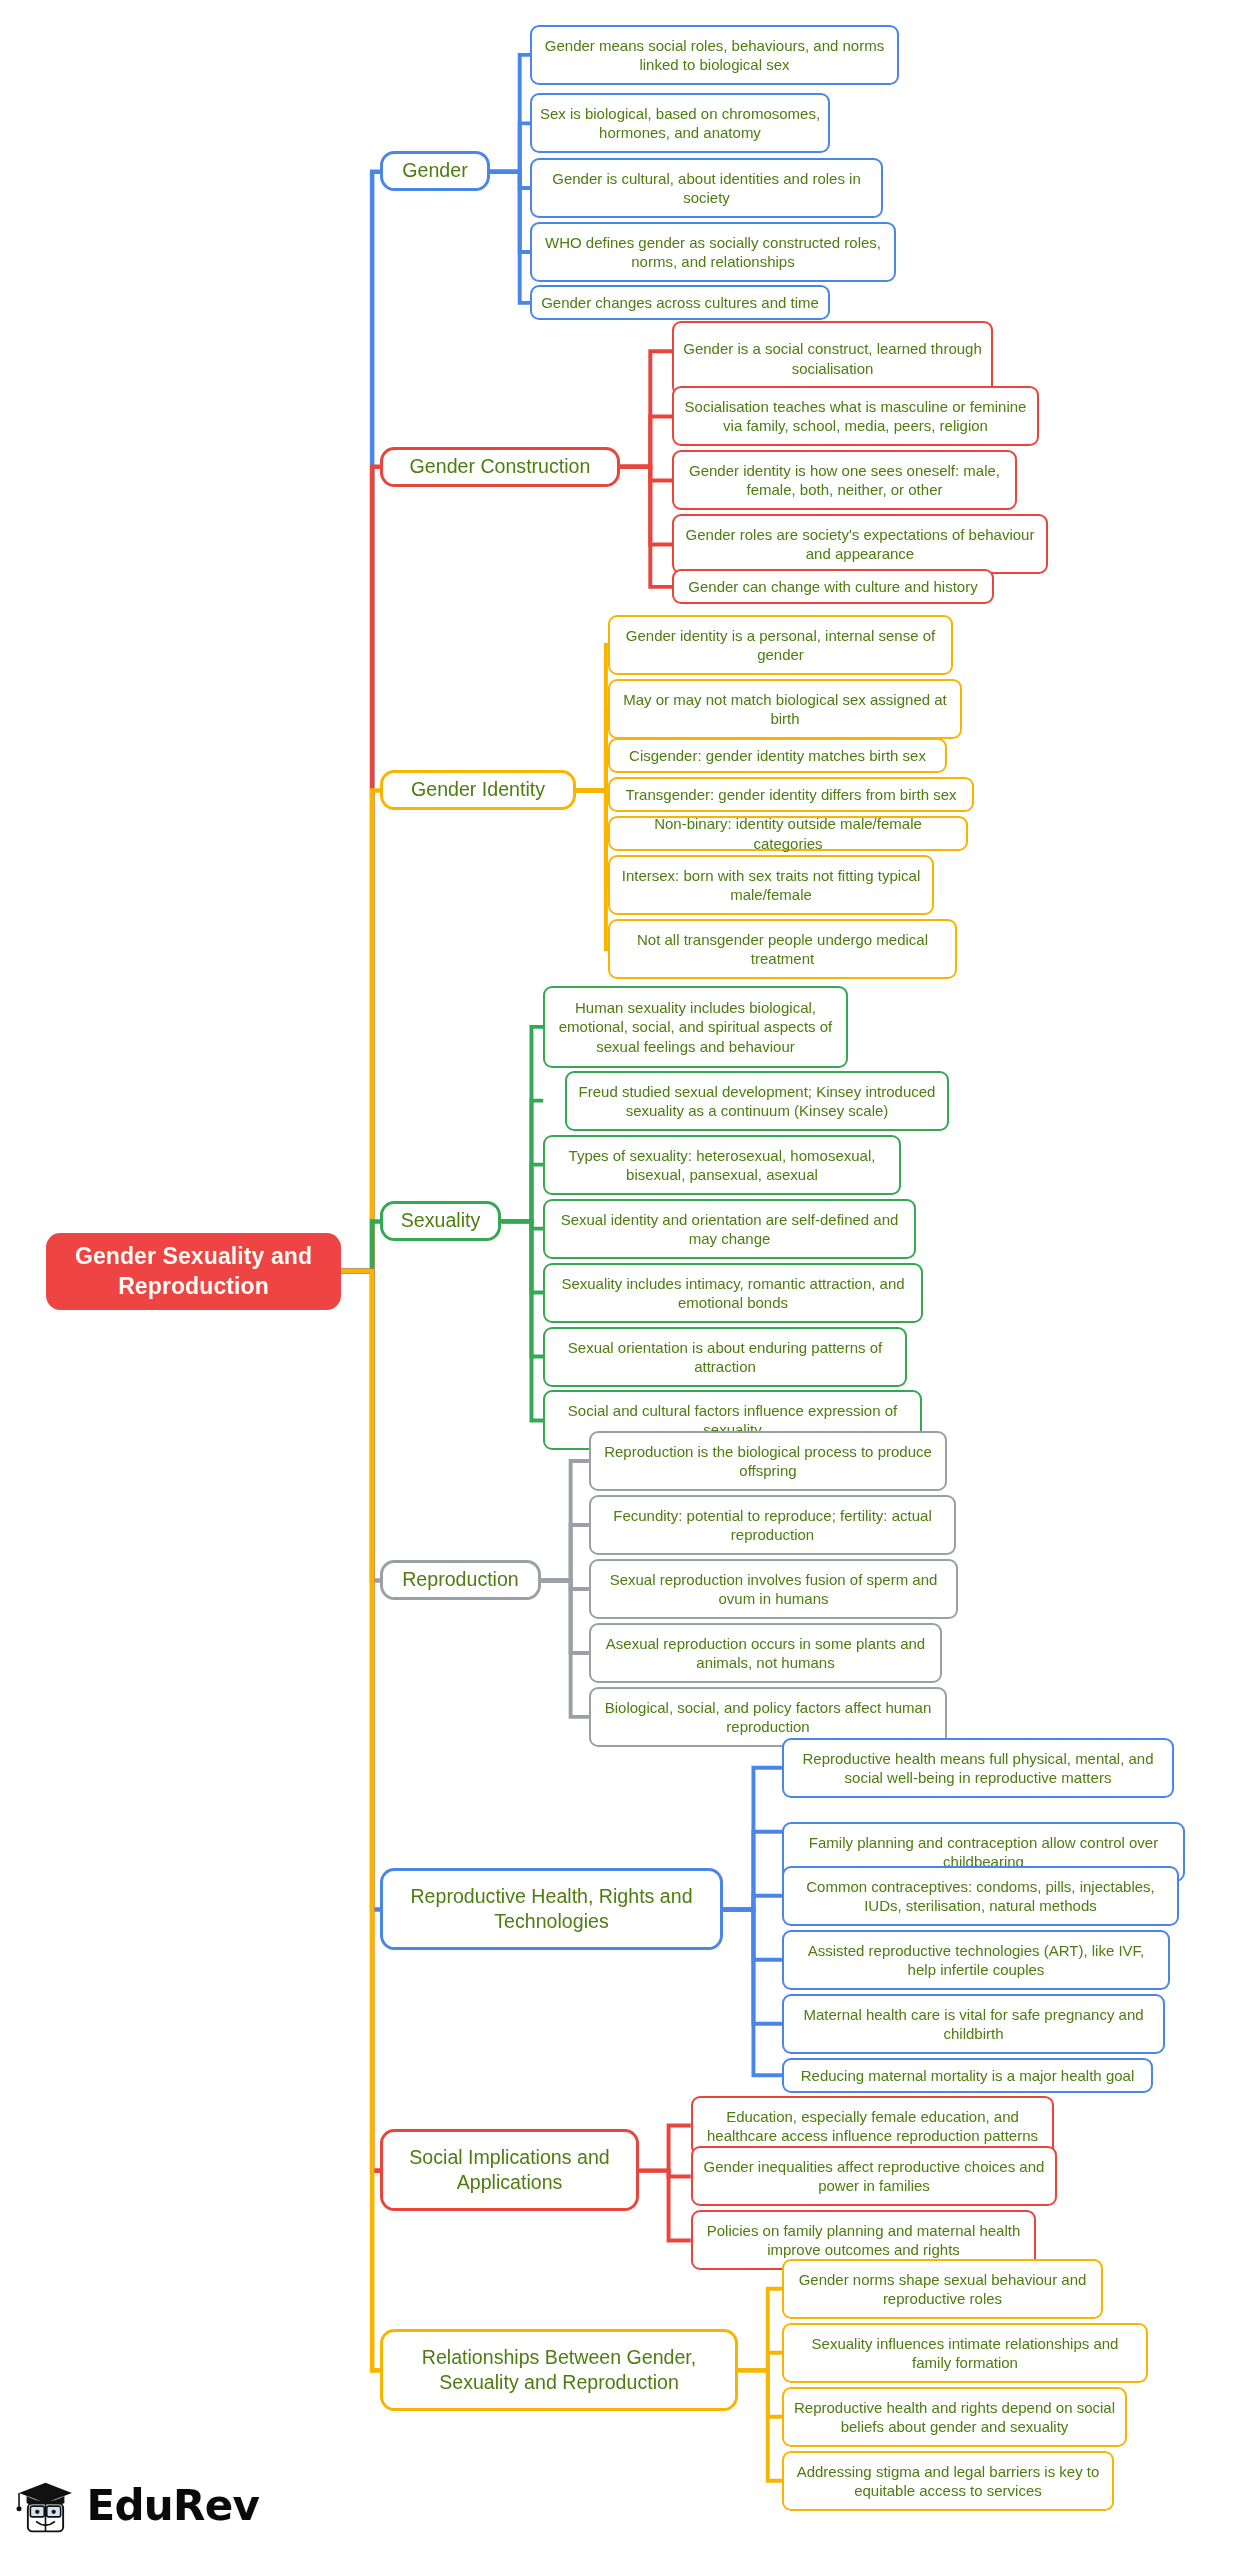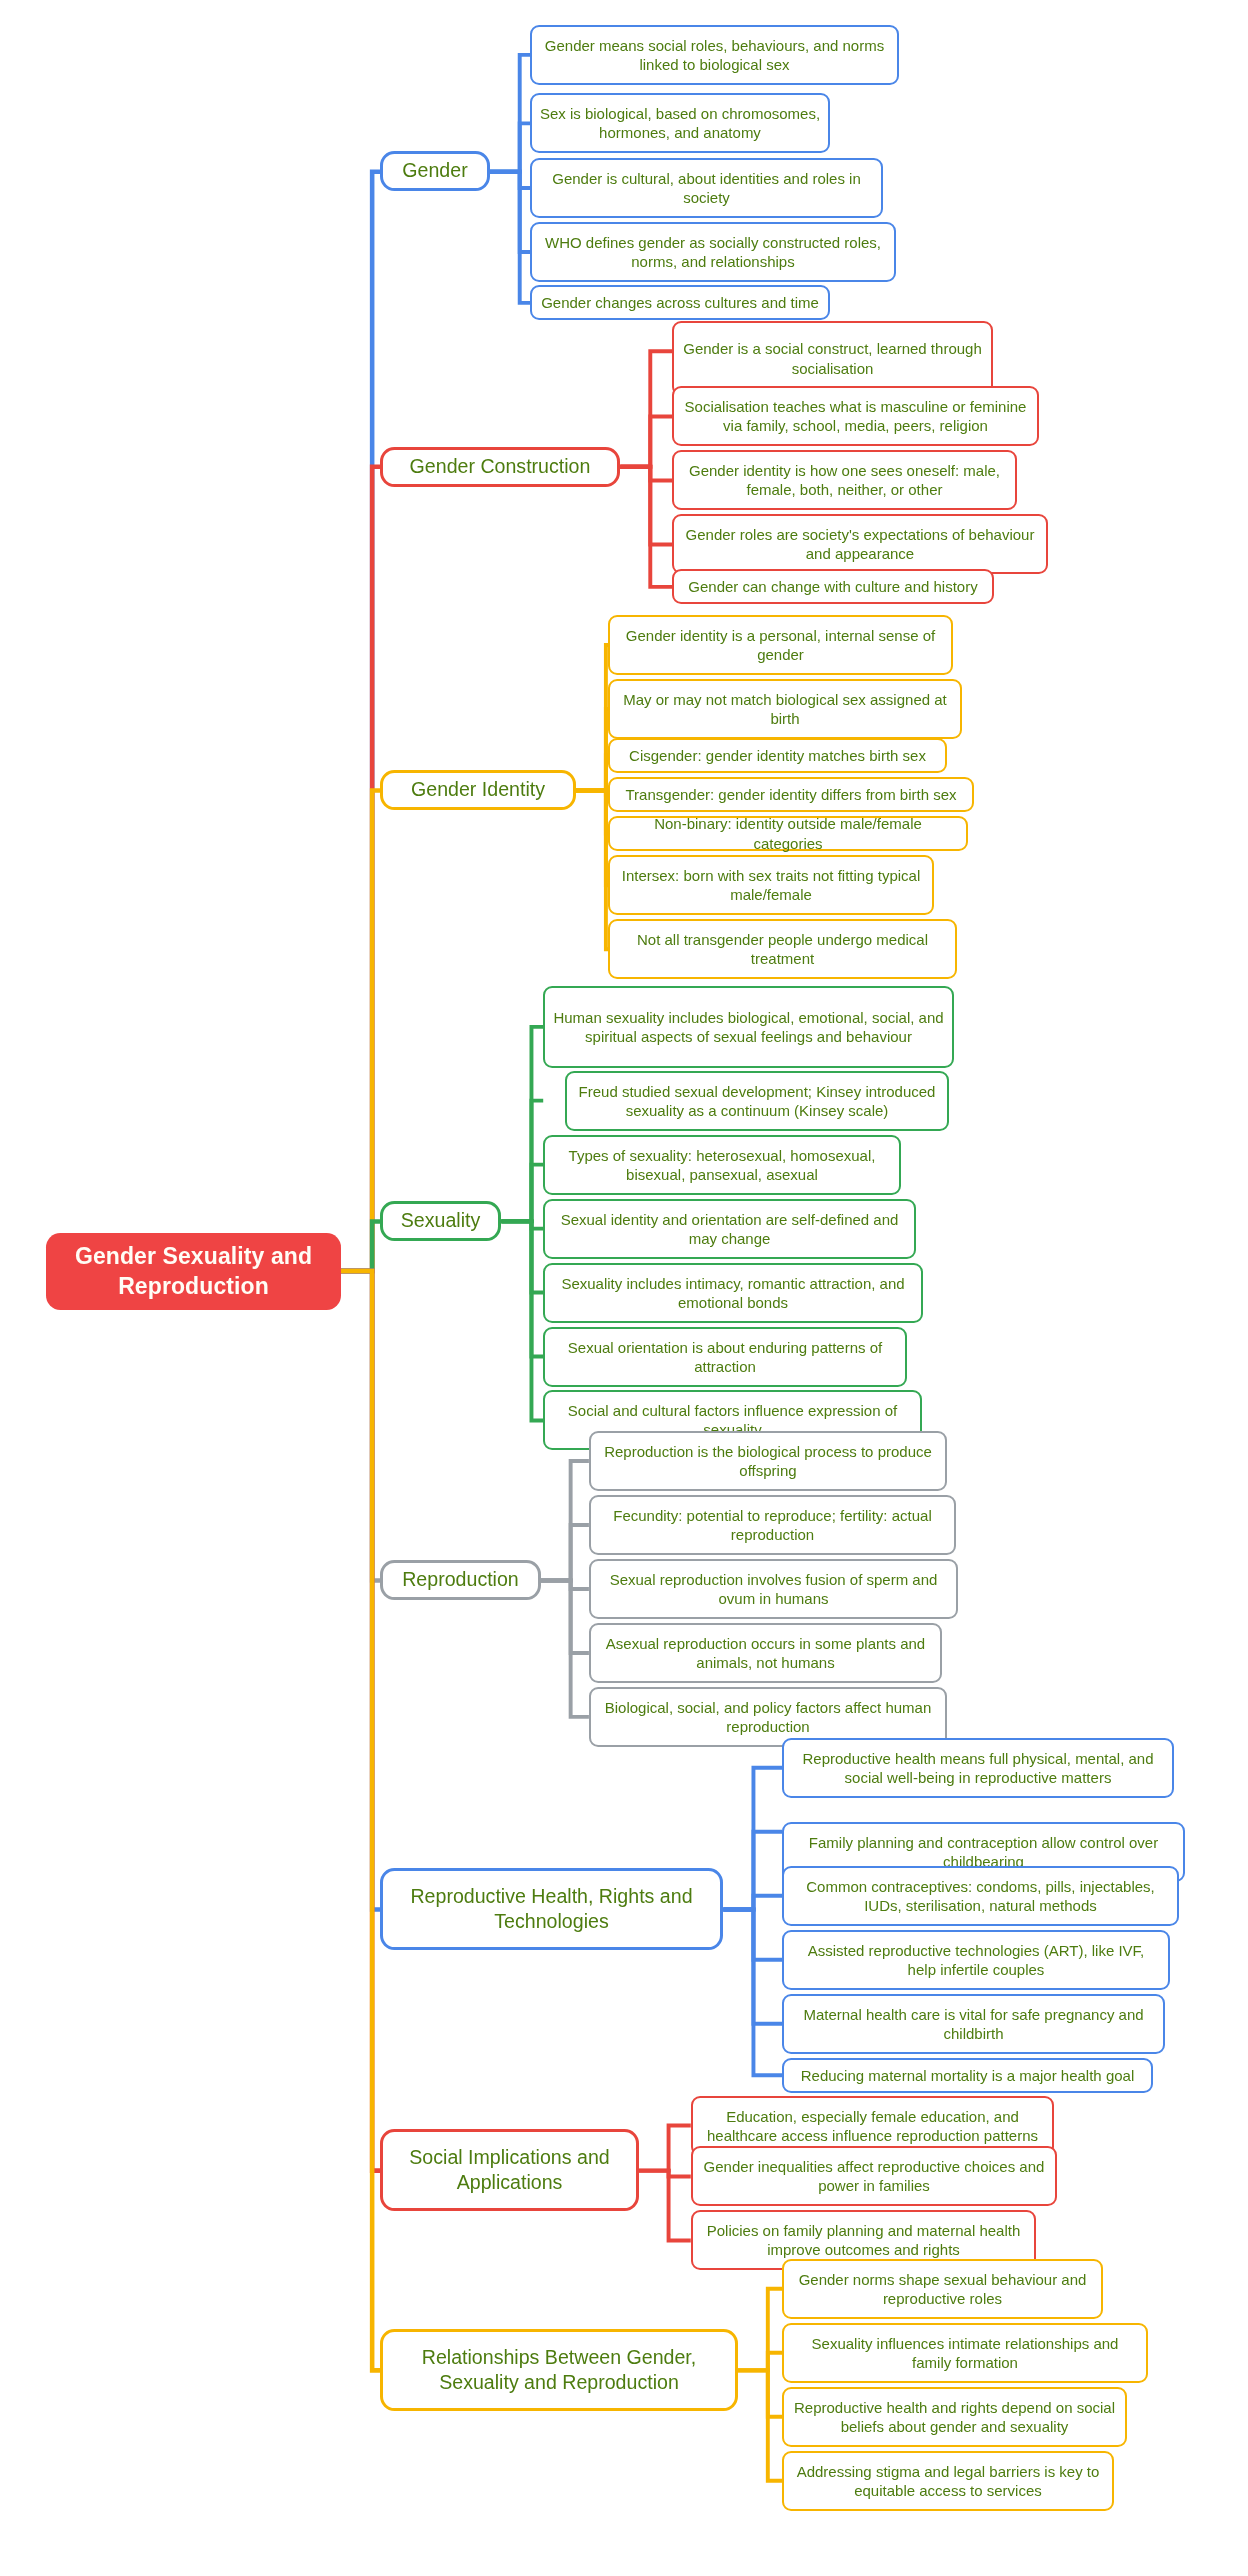--- a/index.html
+++ b/index.html
@@ -205,21 +205,21 @@
       </div>
       <div class="node leaf-node c-amber" style="left: 608px; top: 855px; width: 326px; height: 60px;">
         <span>Intersex: born with sex traits not fitting typical male/female</span>
       </div>
       <div class="node leaf-node c-amber" style="left: 608px; top: 919px; width: 349px; height: 60px;">
         <span>Not all transgender people undergo medical treatment</span>
       </div>
       <div class="node branch-node c-green" style="left: 380px; top: 1201px; width: 121px; height: 40px;">
         <span>Sexuality</span>
       </div>
-      <div class="node leaf-node c-green" style="left: 543px; top: 986px; width: 411px; height: 82px;">
+      <div class="node leaf-node c-green" style="left: 543px; top: 986px; width: 305px; height: 82px;">
         <span>Human sexuality includes biological, emotional, social, and spiritual aspects of sexual feelings and behaviour</span>
       </div>
       <div class="node leaf-node c-green" style="left: 565px; top: 1071px; width: 384px; height: 60px;">
         <span>Freud studied sexual development; Kinsey introduced sexuality as a continuum (Kinsey scale)</span>
       </div>
       <div class="node leaf-node c-green" style="left: 543px; top: 1135px; width: 358px; height: 60px;">
         <span>Types of sexuality: heterosexual, homosexual, bisexual, pansexual, asexual</span>
       </div>
       <div class="node leaf-node c-green" style="left: 543px; top: 1199px; width: 373px; height: 60px;">
         <span>Sexual identity and orientation are self-defined and may change</span>
@@ -294,14 +294,35 @@
         <span>Sexuality influences intimate relationships and family formation</span>
       </div>
       <div class="node leaf-node c-amber" style="left: 782px; top: 2387px; width: 345px; height: 60px;">
         <span>Reproductive health and rights depend on social beliefs about gender and sexuality</span>
       </div>
       <div class="node leaf-node c-amber" style="left: 782px; top: 2451px; width: 332px; height: 60px;">
         <span>Addressing stigma and legal barriers is key to equitable access to services</span>
       </div>
     </div>
 
+  <div id="edurev-logo">
+    <span class="mark">
+      <svg viewBox="0 0 100 100" width="63" height="63">
+
+        <polygon points="8,30 50,14 92,30 50,46" fill="#111"></polygon>
+        <path d="M20,35 L20,46 Q50,62 80,46 L80,35 Q50,52 20,35 Z" fill="#111"></path>
+        <line x1="8" y1="30" x2="8" y2="52" stroke="#111" stroke-width="2.5"></line>
+        <circle cx="8" cy="55" r="4" fill="#111"></circle>
+
+        <rect x="22" y="47" width="56" height="44" rx="7" fill="#fff" stroke="#111" stroke-width="3"></rect>
+        <rect x="26" y="51" width="22" height="17" rx="3" fill="#cfe4f5" stroke="#111" stroke-width="2.5"></rect>
+        <rect x="52" y="51" width="22" height="17" rx="3" fill="#cfe4f5" stroke="#111" stroke-width="2.5"></rect>
+        <line x1="48" y1="59" x2="52" y2="59" stroke="#111" stroke-width="2.5"></line>
+        <circle cx="37" cy="60" r="3.4" fill="#111"></circle>
+        <circle cx="63" cy="60" r="3.4" fill="#111"></circle>
+        <path d="M36,76 Q50,87 64,76" fill="none" stroke="#111" stroke-width="3" stroke-linecap="round"></path>
+        <line x1="50" y1="46" x2="50" y2="92" stroke="#111" stroke-width="2.5"></line>
+      </svg>
+    </span>
+    <span class="wordmark">EduRev</span>
+  </div>
 </div>
 
 
 </body></html>

